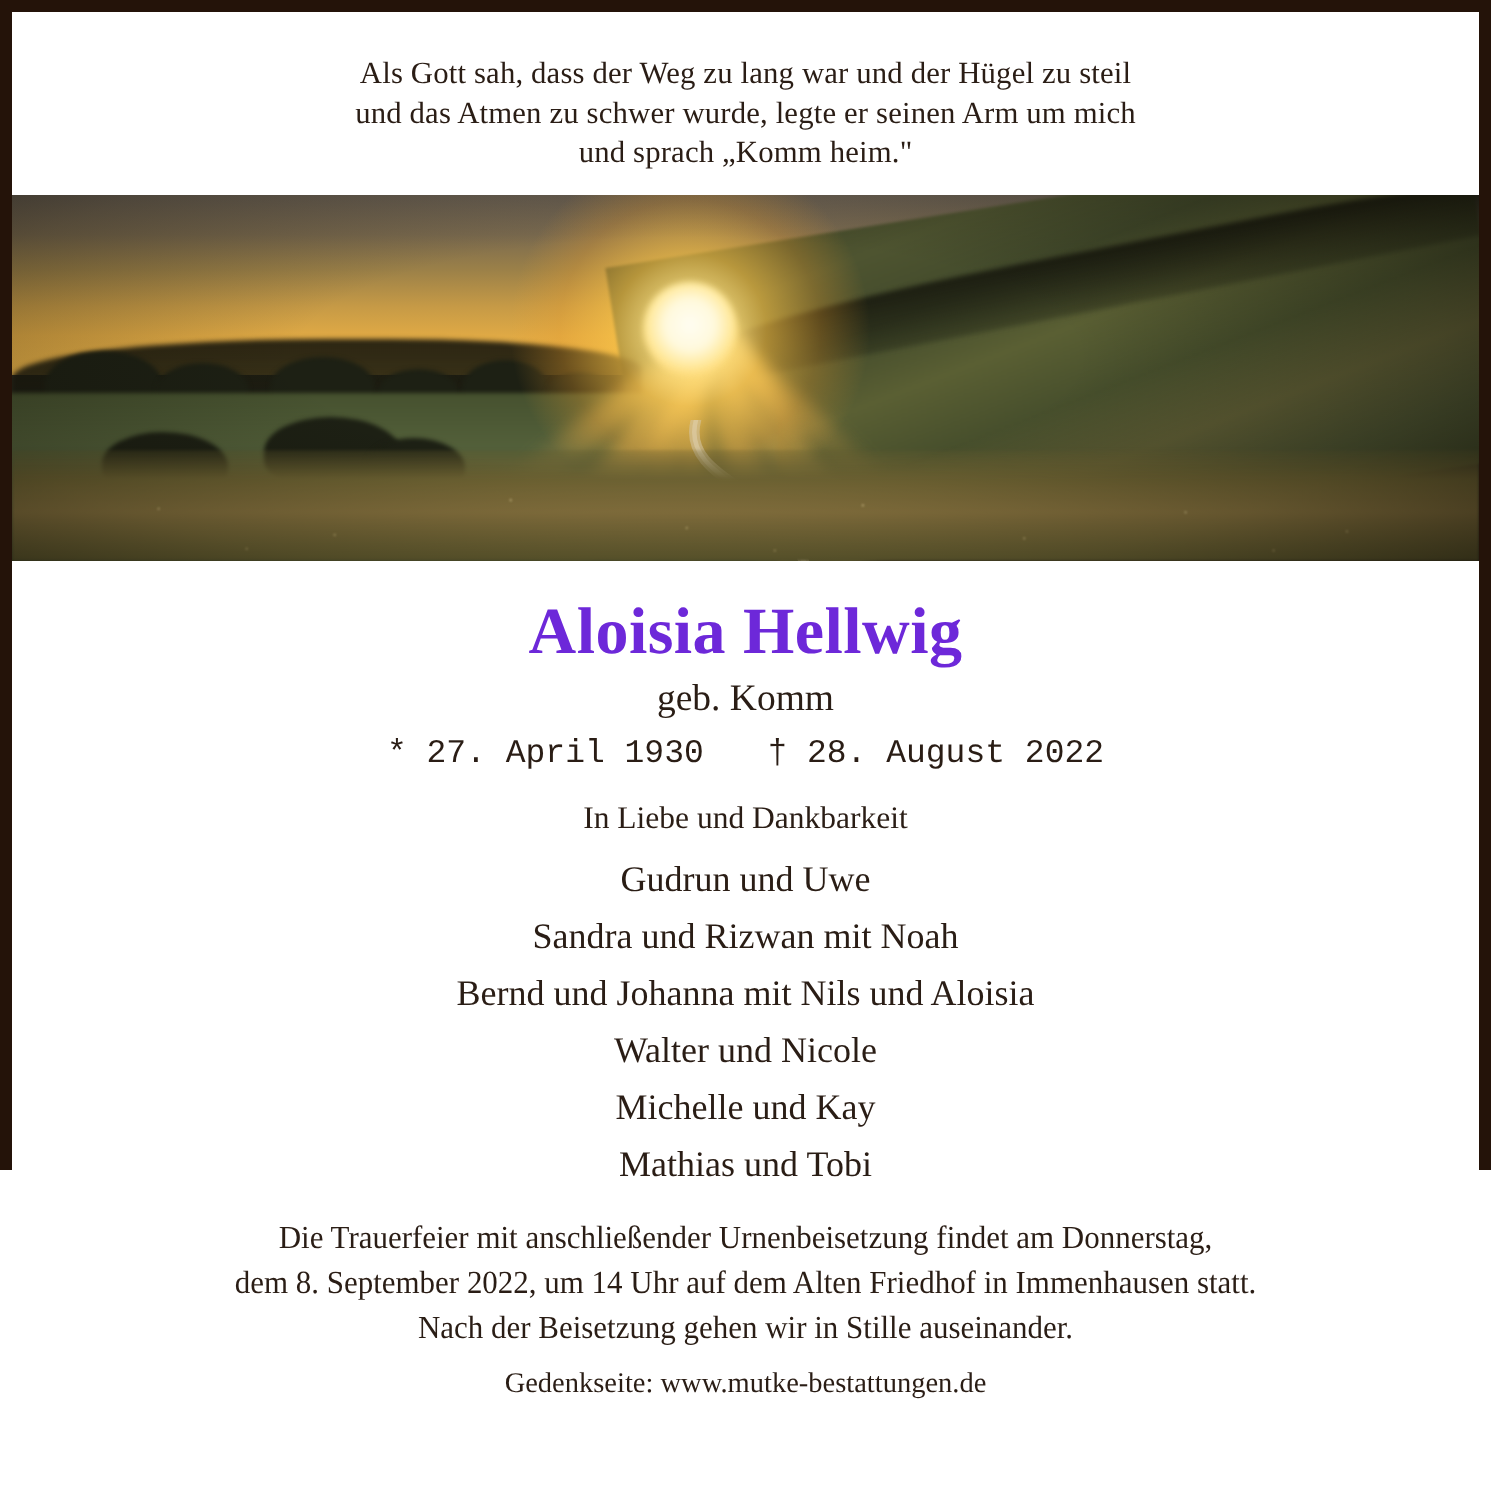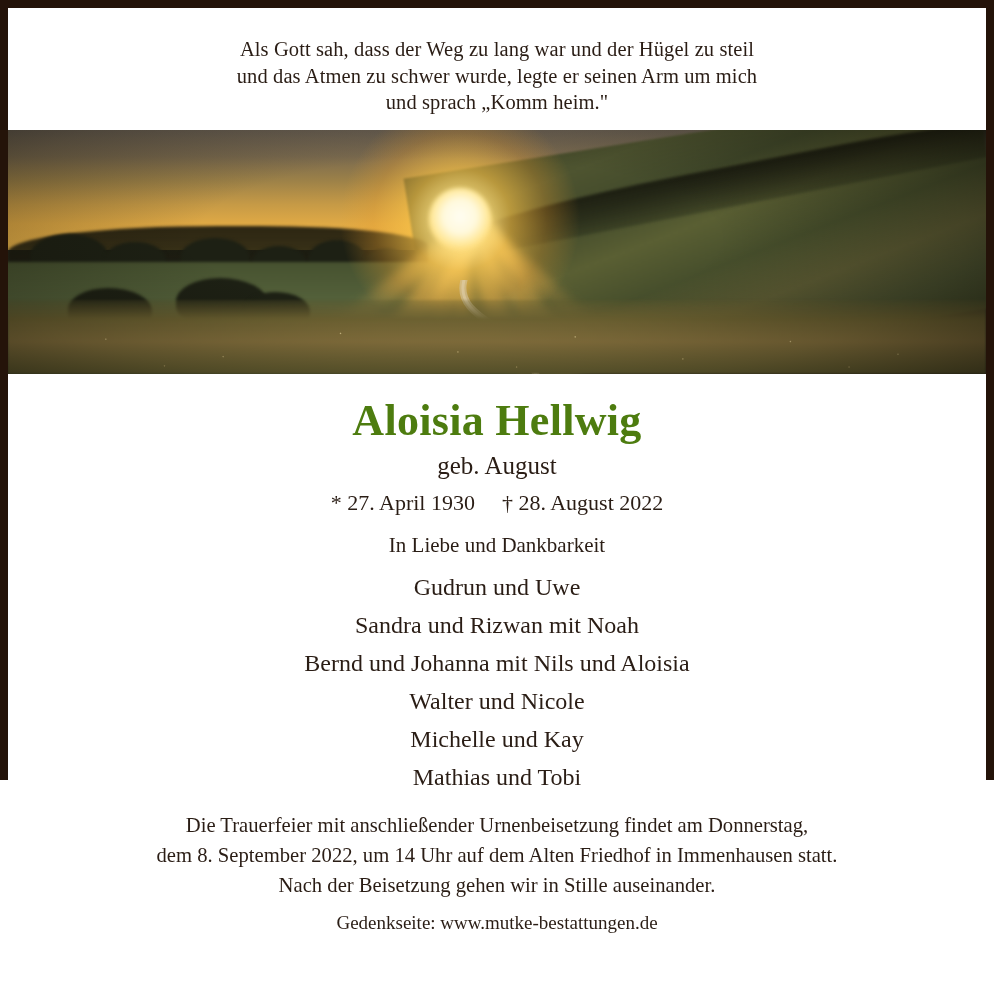--- a/index.html
+++ b/index.html
@@ -225,33 +225,34 @@
     padding: 14px 20px 0 20px;
     text-align: center;
     background: #ffffff;
   }
   .name {
     font-size: 44px;
     font-weight: bold;
     line-height: 50px;
     letter-spacing: 0.3px;
     margin-top: 8px;
-    color: #4d7c0f;
+    color: #6d28d9;
   }
   .maiden {
     font-size: 25px;
     line-height: 32px;
     margin-top: 4px;
     color: #2a1d15;
   }
   .dates {
     font-size: 22px;
     line-height: 30px;
     margin-top: 6px;
     color: #2a1d15;
+    font-family: Liberation Mono, monospace;
   }
   .dates .gap { display: inline-block; width: 16px; }
   .dedication {
     font-size: 21px;
     line-height: 30px;
     margin-top: 12px;
     color: #2a1d15;
   }
   .survivors {
     margin-top: 8px;
@@ -329,21 +330,21 @@
     </div>
 
     <div class="foreground"></div>
     <div class="foreground-flowers"></div>
     <div class="photo-layer vignette"></div>
   </div>
 
   <div class="body-text">
 
     <div class="name">Aloisia Hellwig</div>
-    <div class="maiden">geb. August</div>
+    <div class="maiden">geb. Komm</div>
 
     <div class="dates">
       <span>*</span>
       <span>27. April 1930</span>
       <span class="gap"></span>
       <span>†</span>
       <span>28. August 2022</span>
     </div>
 
     <div class="dedication">In Liebe und Dankbarkeit</div>

